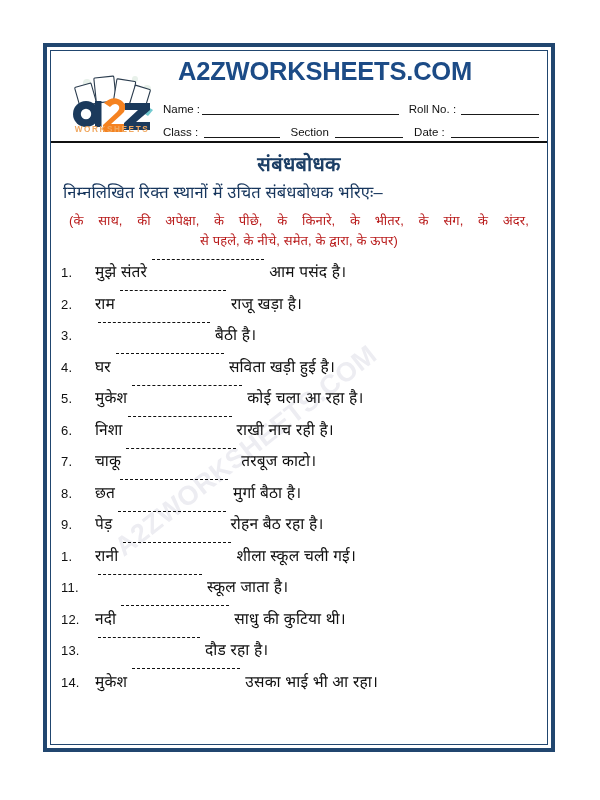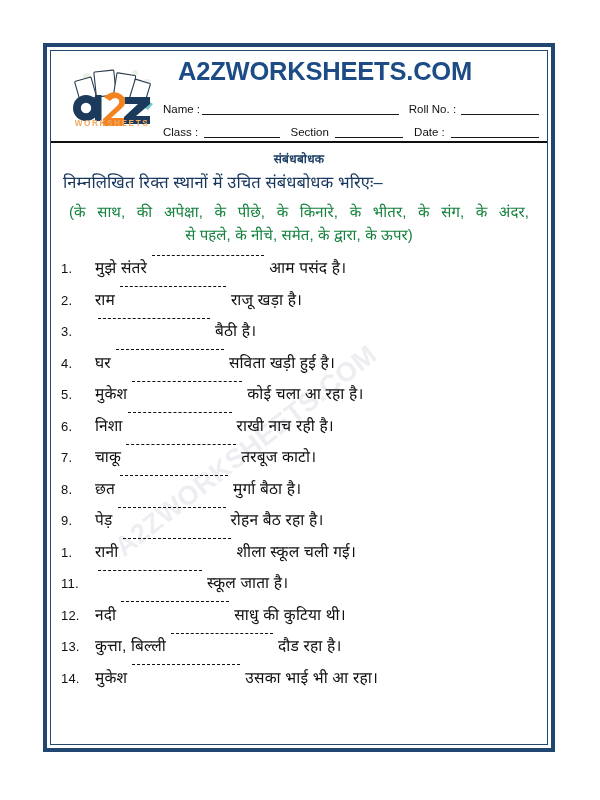--- a/index.html
+++ b/index.html
@@ -71,21 +71,21 @@
     color: #1c4b86;
     letter-spacing: -0.2px;
     padding-top: 7px;
     padding-left: 52px;
     line-height: 1.05;
   }
 
   .logo {
     position: absolute;
     left: 14px;
-    top: 12px;
+    top: 18px;
     width: 96px;
     height: 64px;
   }
 
   .fields {
     position: absolute;
     left: 112px;
     right: 8px;
     top: 43px;
   }
@@ -118,41 +118,41 @@
 
   
   .body {
     position: relative;
     z-index: 2;
     padding: 0 10px;
   }
 
   .worksheet-title {
     text-align: center;
-    font-size: 12px;
+    font-size: 20px;
     font-weight: bold;
     color: #1d3f66;
     margin-top: 7px;
     margin-bottom: 3px;
     letter-spacing: 0.3px;
   }
 
   .instruction {
     font-size: 16.5px;
     color: #17365d;
     margin-top: 4px;
     margin-bottom: 8px;
     padding-left: 2px;
     line-height: 1.35;
     letter-spacing: 0.1px;
   }
 
   .wordbank {
-    font-size: 15px;
-    color: #15803d;
+    font-size: 13px;
+    color: #b91c1c;
     text-align: center;
     line-height: 1.5;
     margin: 2px 6px 6px 6px;
     letter-spacing: 0.1px;
   }
   .wordbank-line { display: block; }
   .wordbank-line.l1 { text-align: justify; text-align-last: justify; padding: 0 2px; }
 
   
   .questions {
@@ -334,21 +334,20 @@
             <span class="q-post">स्कूल जाता है।</span>
           </div>
           <div class="q-row">
             <span class="q-num">12.</span>
             <span class="q-pre">नदी</span>
             <span class="blank" style="width: 108px;"></span>
             <span class="q-post">साधु की कुटिया थी।</span>
           </div>
           <div class="q-row">
             <span class="q-num">13.</span>
-            <span class="q-pre">कुत्ता, बिल्ली</span>
             <span class="blank" style="width: 102px;"></span>
             <span class="q-post">दौड रहा है।</span>
           </div>
           <div class="q-row">
             <span class="q-num">14.</span>
             <span class="q-pre">मुकेश</span>
             <span class="blank" style="width: 108px;"></span>
             <span class="q-post">उसका भाई भी आ रहा।</span>
           </div>
         </div>

